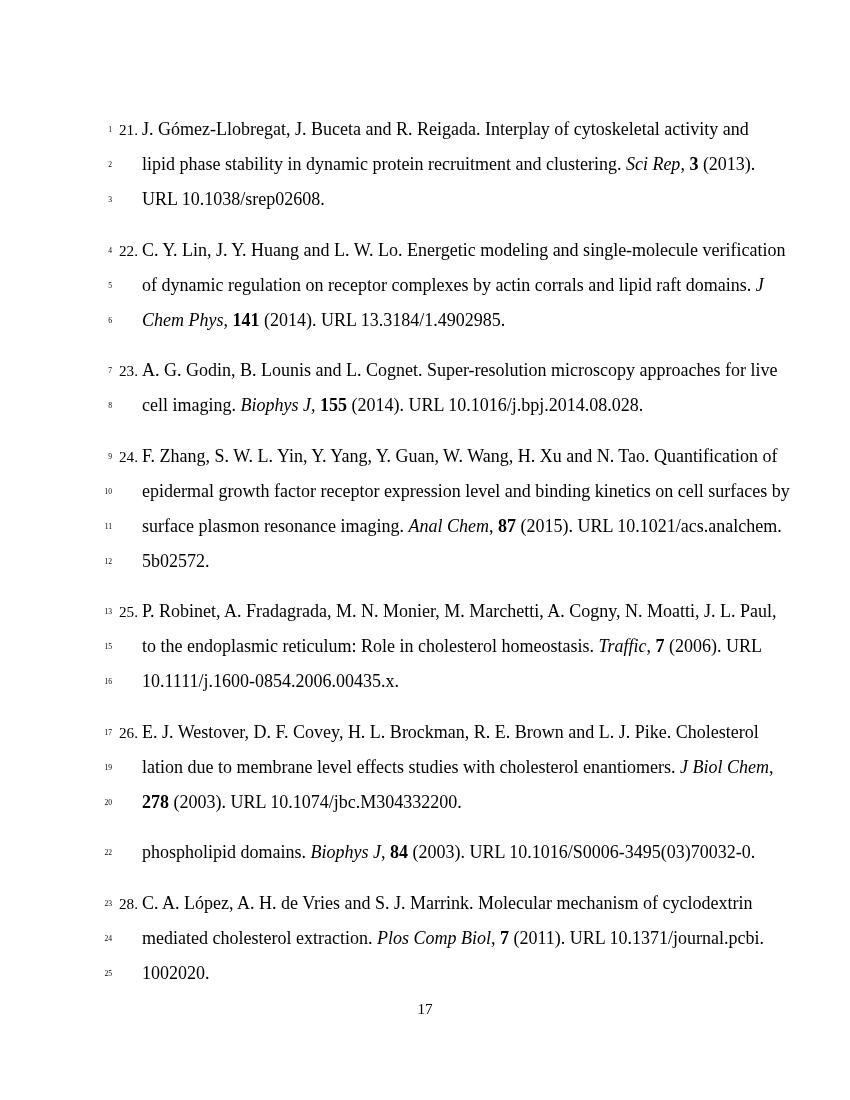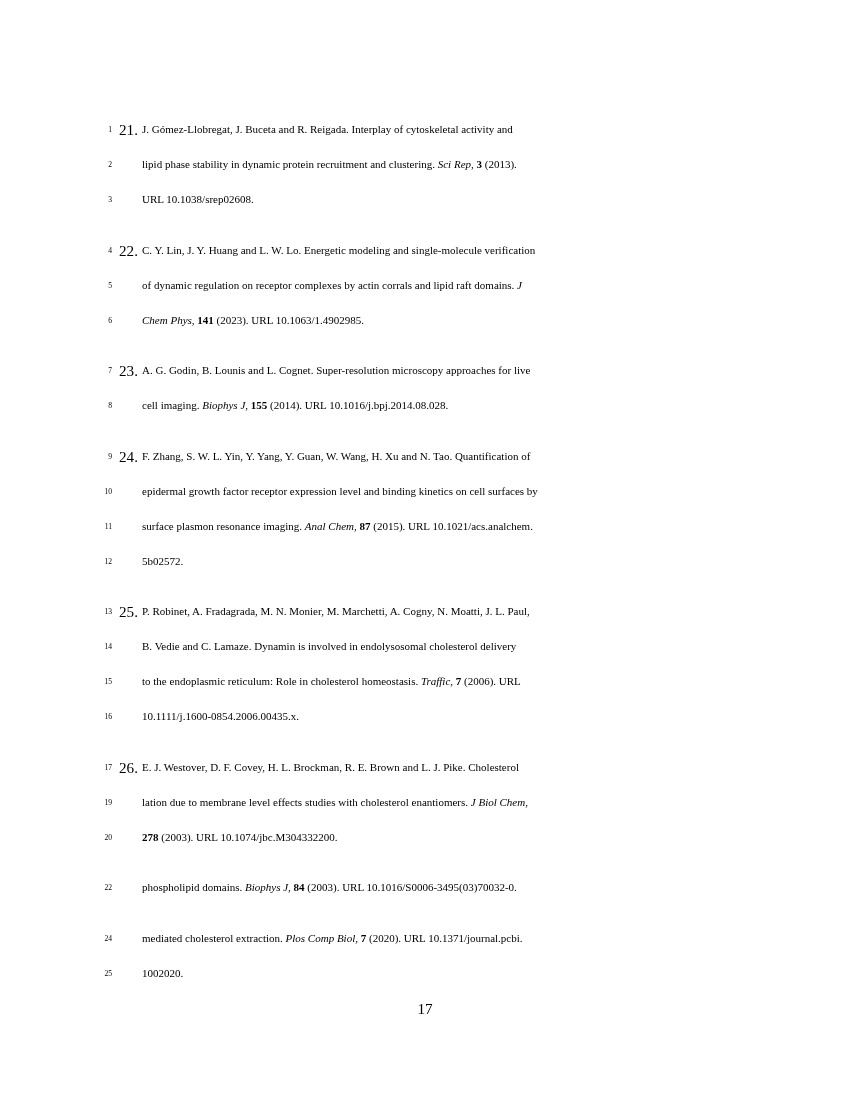--- a/index.html
+++ b/index.html
@@ -59,21 +59,21 @@
     width: 27px;
     text-align: center;
     font-size: 15.2px;
     line-height: 35px;
   }
   .ref-text {
     position: absolute;
     left: 44px;
     top: 0;
     width: 594px;
-    font-size: 11px;
+    font-size: 18px;
     line-height: 35px;
     white-space: nowrap;
   }
   
   .ref-text.j {
     display: block;
   }
   i, .it { font-style: italic; }
   b, .bd { font-weight: bold; }
 
@@ -113,21 +113,21 @@
           <span class="lineno">4</span>
           <span class="ref-label">22.</span>
           <span class="ref-text j"><span>C. Y. Lin, J. Y. Huang and L. W. Lo. Energetic modeling and single-molecule verification</span></span>
         </div>
         <div class="ref-line">
           <span class="lineno">5</span>
           <span class="ref-text j"><span>of dynamic regulation on receptor complexes by actin corrals and lipid raft domains. </span><i>J</i></span>
         </div>
         <div class="ref-line">
           <span class="lineno">6</span>
-          <span class="ref-text j"><i>Chem Phys</i><span>, </span><b>141</b><span> (2023). URL 10.1063/1.4902985.</span></span>
+          <span class="ref-text j"><i>Chem Phys</i><span>, </span><b>141</b><span> (2014). URL 13.3184/1.4902985.</span></span>
         </div>
       </div>
       <div class="ref-entry">
         <div class="ref-line">
           <span class="lineno">7</span>
           <span class="ref-label">23.</span>
           <span class="ref-text j"><span>A. G. Godin, B. Lounis and L. Cognet. Super-resolution microscopy approaches for live</span></span>
         </div>
         <div class="ref-line">
           <span class="lineno">8</span>
@@ -153,24 +153,20 @@
           <span class="ref-text j"><span>5b02572.</span></span>
         </div>
       </div>
       <div class="ref-entry">
         <div class="ref-line">
           <span class="lineno">13</span>
           <span class="ref-label">25.</span>
           <span class="ref-text j"><span>P. Robinet, A. Fradagrada, M. N. Monier, M. Marchetti, A. Cogny, N. Moatti, J. L. Paul,</span></span>
         </div>
         <div class="ref-line">
-          <span class="lineno">14</span>
-          <span class="ref-text j"><span>B. Vedie and C. Lamaze.  Dynamin is involved in endolysosomal cholesterol delivery</span></span>
-        </div>
-        <div class="ref-line">
           <span class="lineno">15</span>
           <span class="ref-text j"><span>to the endoplasmic reticulum: Role in cholesterol homeostasis. </span><i>Traffic</i><span>, </span><b>7</b><span> (2006).  URL</span></span>
         </div>
         <div class="ref-line">
           <span class="lineno">16</span>
           <span class="ref-text j"><span>10.1111/j.1600-0854.2006.00435.x.</span></span>
         </div>
       </div>
       <div class="ref-entry">
         <div class="ref-line">
@@ -188,22 +184,27 @@
         </div>
       </div>
       <div class="ref-entry">
         <div class="ref-line">
           <span class="lineno">22</span>
           <span class="ref-text j"><span>phospholipid domains. </span><i>Biophys J</i><span>, </span><b>84</b><span> (2003).  URL 10.1016/S0006-3495(03)70032-0.</span></span>
         </div>
       </div>
       <div class="ref-entry">
         <div class="ref-line">
+          <span class="lineno">23</span>
+          <span class="ref-label">28.</span>
+          <span class="ref-text j"><span>C. A. López, A. H. de Vries and S. J. Marrink.  Molecular mechanism of cyclodextrin</span></span>
+        </div>
+        <div class="ref-line">
           <span class="lineno">24</span>
-          <span class="ref-text j"><span>mediated cholesterol extraction. </span><i>Plos Comp Biol</i><span>, </span><b>7</b><span> (2020).  URL 10.1371/journal.pcbi.</span></span>
+          <span class="ref-text j"><span>mediated cholesterol extraction. </span><i>Plos Comp Biol</i><span>, </span><b>7</b><span> (2011).  URL 10.1371/journal.pcbi.</span></span>
         </div>
         <div class="ref-line">
           <span class="lineno">25</span>
           <span class="ref-text j"><span>1002020.</span></span>
         </div>
       </div>
     </div>
 
   <div class="page-number">17</div>
 

